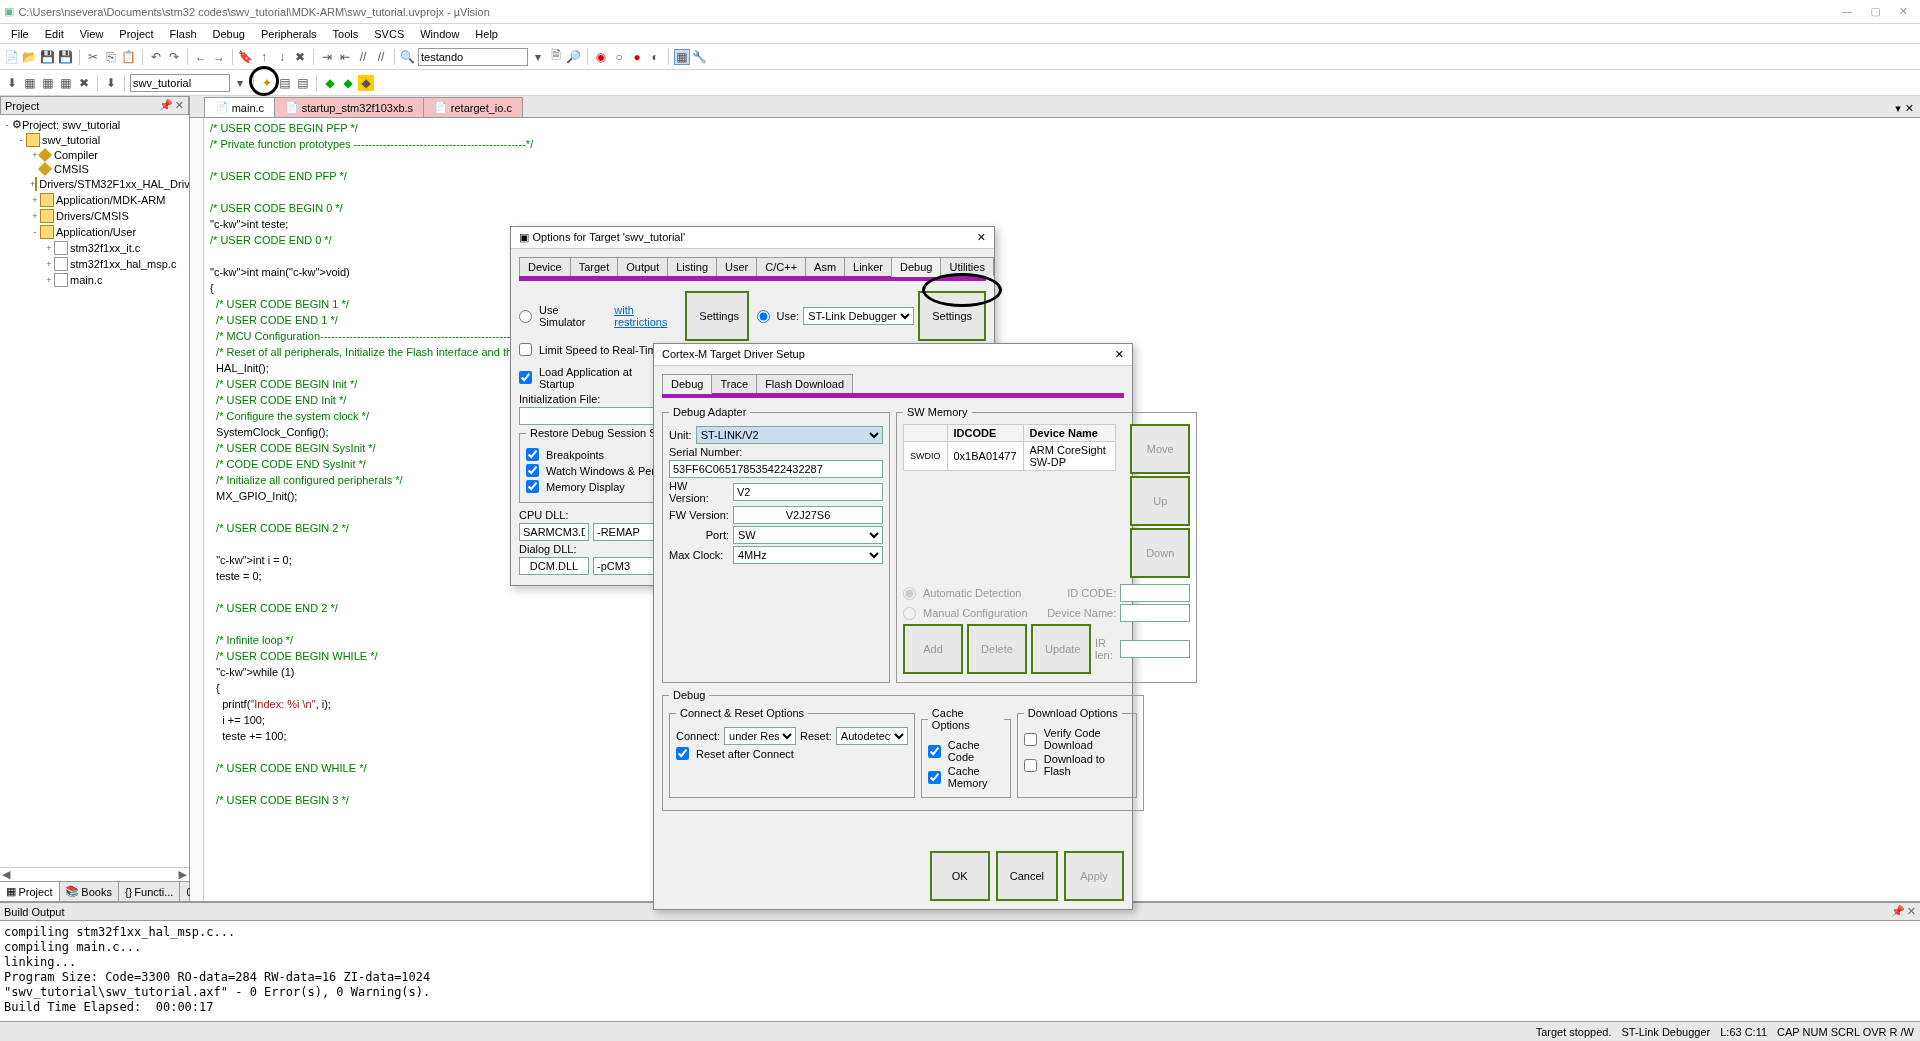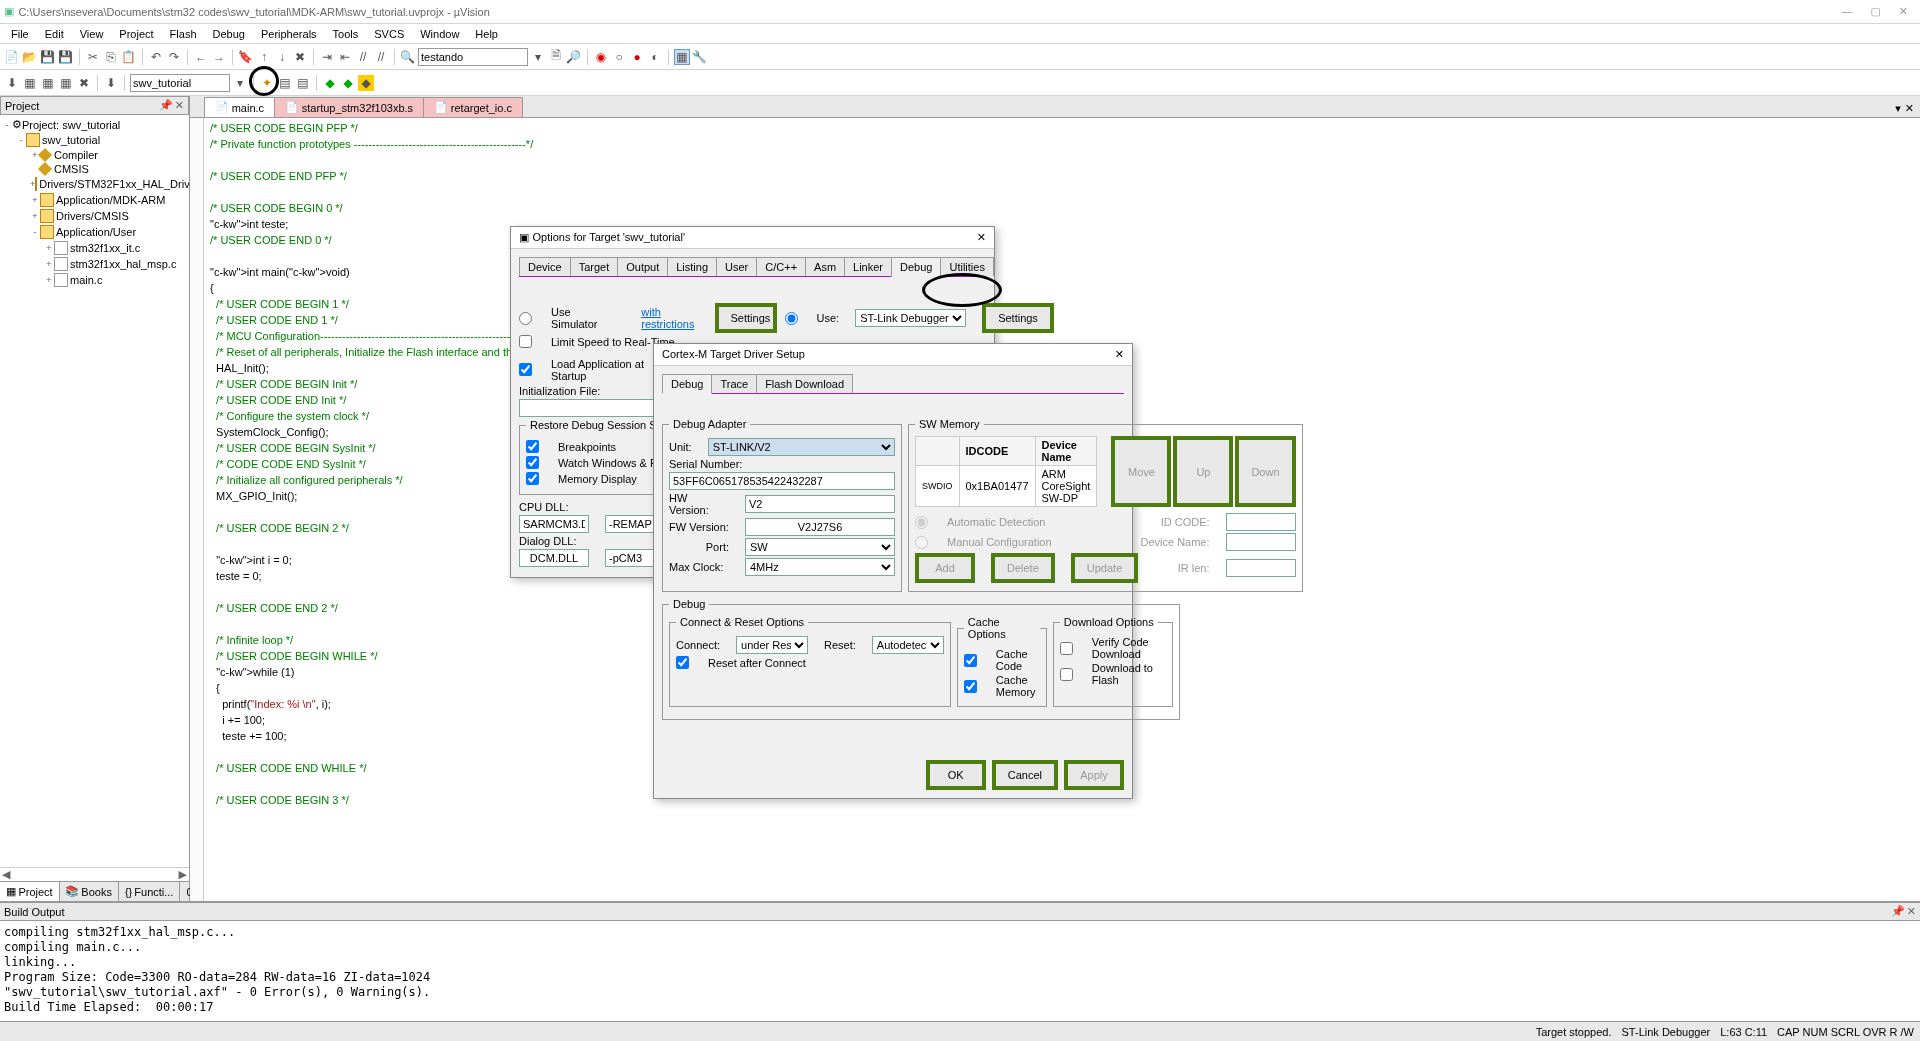--- a/index.html
+++ b/index.html
@@ -41,29 +41,29 @@
 .c-str{color:#a31515}
 .build-panel{height:120px;border-top:1px solid #999;display:flex;flex-direction:column}
 .build-panel .panel-header{border-left:none;border-right:none}
 .build-content{flex:1;padding:4px;font-family:Consolas,monospace;font-size:12px;overflow:auto;white-space:pre;line-height:15px}
 .status-bar{height:20px;background:#e8e8e8;border-top:1px solid #999;display:flex;align-items:center;padding:0 6px;font-size:11px;gap:16px}
 .status-bar .sright{margin-left:auto;display:flex;gap:10px}
 
 .dialog{position:absolute;background:#f0f0f0;border:1px solid #888;box-shadow:3px 3px 8px rgba(0,0,0,.25)}
 .dlg-title{background:#fff;padding:4px 8px;border-bottom:1px solid #ccc;display:flex;justify-content:space-between}
 .dlg-body{padding:8px}
-.tabstrip{display:flex;border-bottom:1px solid #a21caf;margin-bottom:24px}
+.tabstrip{display:flex;border-bottom:5px solid #a21caf;margin-bottom:8px}
 .tabstrip .dtab{padding:3px 8px;border:1px solid #999;border-bottom:none;background:#e8e8e8;margin-right:-1px;font-size:11px}
 .tabstrip .dtab.active{background:#f0f0f0;border-bottom:1px solid #f0f0f0;margin-bottom:-1px}
 .fieldset{border:1px solid #999;padding:6px;margin-bottom:6px}
 .fieldset>legend{padding:0 4px;font-size:11px}
-.row{display:flex;align-items:center;gap:16px;margin:2px 0}
+.row{display:flex;align-items:center;gap:4px;margin:2px 0}
 .row label{font-size:11px}
 .dlg-input{border:1px solid #7a9;background:#fff;height:18px;padding:0 3px;font-size:11px}
-.dlg-btn{border:4px solid #4d7c0f;background:#e8e8e8;padding:5px 12px;font-size:11px;min-width:60px}
+.dlg-btn{border:2px solid #4d7c0f;background:#e8e8e8;padding:17px 12px;font-size:11px;min-width:60px}
 .dlg-btn.dis{color:#999}
 .dlg-select{border:1px solid #7a9;background:#fff;height:18px;font-size:11px}
 input[type=checkbox],input[type=radio]{margin-right:3px}
 .link{color:#0066cc;text-decoration:underline}
 .settings-circle{position:absolute;width:80px;height:34px;border:3px solid #000;border-radius:50%;right:-8px;top:46px;z-index:10}
 table.sw-table{border-collapse:collapse;width:100%;font-size:11px}
 table.sw-table th,table.sw-table td{border:1px solid #ccc;padding:2px 6px;background:#fff;text-align:left}
 table.sw-table th{background:#f4f4f4}
 </style>
 </head>
@@ -484,21 +484,21 @@
                     <th>Device Name</th>
                   </tr>
               <tr>
                     <td style="font-size:9px">SWDIO</td>
                     <td>0x1BA01477</td>
                     <td>ARM CoreSight SW-DP</td>
                   </tr>
             </tbody>
               </table>
           </div>
-          <div style="display:flex;flex-direction:row;gap:2px">
+          <div style="display:flex;flex-direction:column;gap:2px">
             <button class="dlg-btn dis">Move</button>
             <button class="dlg-btn dis">Up</button>
             <button class="dlg-btn dis">Down</button>
           </div>
         </div>
         <div class="row" style="margin-top:6px">
             <input type="radio" checked="" disabled="" style="">
             <label style="color:#999">Automatic Detection</label>
             <label style="margin-left:auto;color:#999">ID CODE:</label>
             <input class="dlg-input" style="width: 70px;" disabled="">

